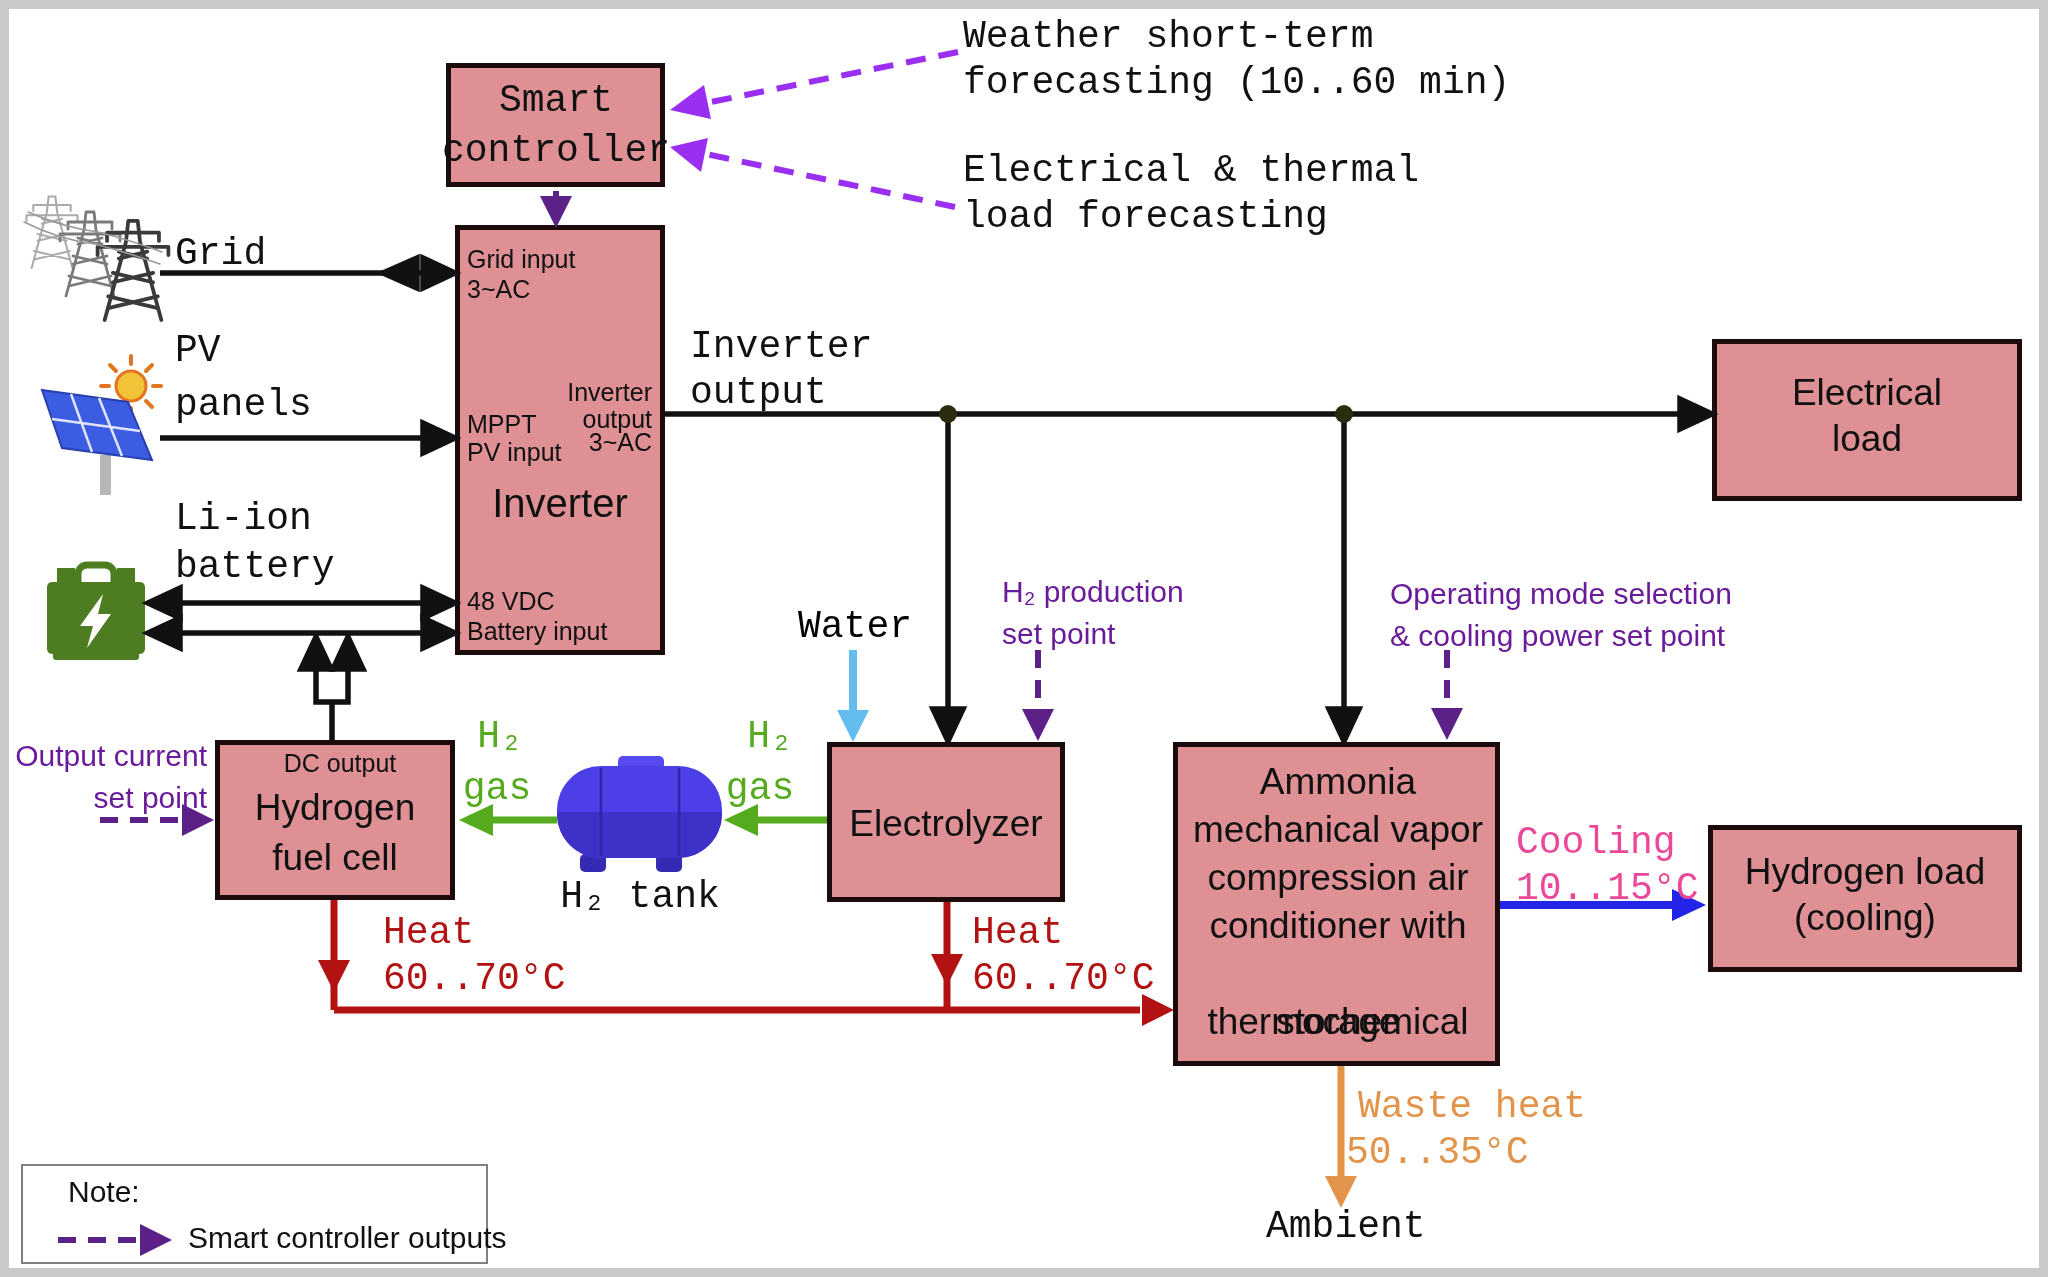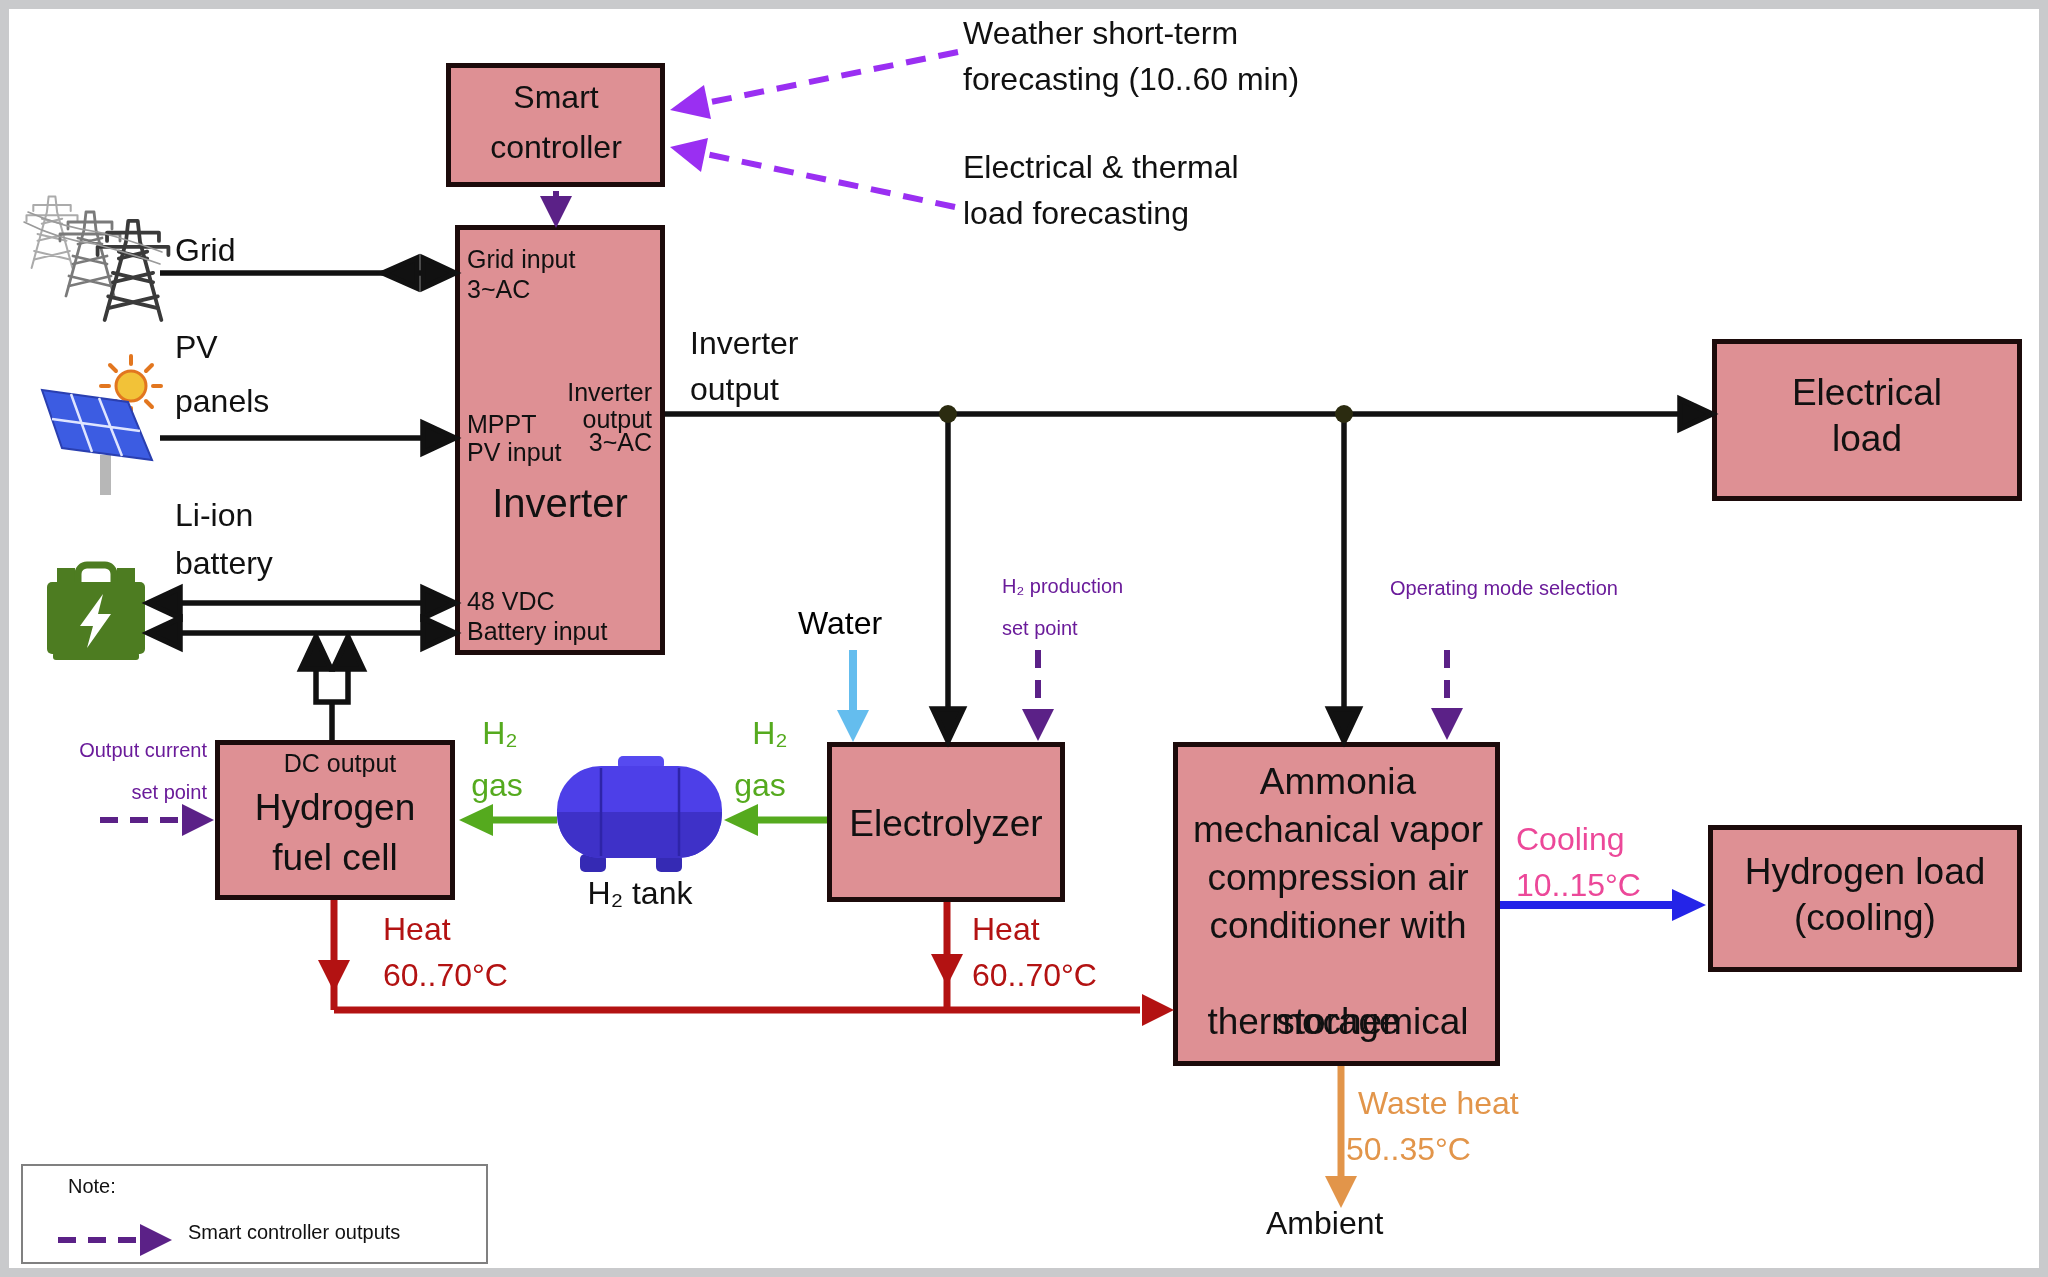--- a/index.html
+++ b/index.html
@@ -7,24 +7,24 @@
     position:relative;width:2048px;height:1277px;background:#ffffff;
     font-family:"Liberation Sans",sans-serif;overflow:hidden;
   }
   #frame{position:absolute;inset:0;border:9px solid #c9cacc;pointer-events:none;z-index:5;}
   .box{position:absolute;background:#de9094;border:5px solid #1c0b0b;box-sizing:border-box;z-index:1;}
   .notebox{position:absolute;background:#ffffff;border:2px solid #808080;box-sizing:border-box;z-index:1;}
   svg.layer{position:absolute;left:0;top:0;z-index:2;}
   .lbl{position:absolute;white-space:nowrap;color:#111;line-height:1.08;z-index:3;}
   .ctr{transform:translateX(-50%);text-align:center;}
   .rgt{transform:translateX(-100%);text-align:right;}
-  .f38{font-size:32px;}
+  .f38{font-size:38px;font-family:Liberation Mono, monospace;}
   .f37{font-size:37px;text-align:center;}
   .f40{font-size:40px;}
-  .f30{font-size:20px;}
+  .f30{font-size:30px;}
   .f25{font-size:25px;}
   .purple{color:#6a1b9a;}
   .green{color:#55aa1e;}
   .red{color:#b31212;}
   .blue{color:#ec4899;}
   .lightblue{color:#000000;}
   .orange{color:#e2954a;}
 </style>
 </head>
 <body>
@@ -212,20 +212,21 @@
   <div class="lbl f38" style="left:690px;top:372px;">output</div>
 
   <div class="lbl f37 ctr" style="left:1867px;top:373px;">Electrical</div>
   <div class="lbl f37 ctr" style="left:1867px;top:419px;">load</div>
 
   <div class="lbl f38 lightblue" style="left:798px;top:606px;">Water</div>
 
   <div class="lbl f30 purple" style="left:1002px;top:576px;">H₂ production</div>
   <div class="lbl f30 purple" style="left:1002px;top:618px;">set point</div>
   <div class="lbl f30 purple" style="left:1390px;top:578px;">Operating mode selection</div>
+  <div class="lbl f30 purple" style="left:1390px;top:620px;">&amp; cooling power set point</div>
   <div class="lbl f30 purple rgt" style="left:207px;top:740px;">Output current</div>
   <div class="lbl f30 purple rgt" style="left:207px;top:782px;">set point</div>
 
   <div class="lbl f25 ctr" style="left:340px;top:750px;">DC output</div>
   <div class="lbl f37 ctr" style="left:335px;top:788px;">Hydrogen</div>
   <div class="lbl f37 ctr" style="left:335px;top:838px;">fuel cell</div>
 
   <div class="lbl f38 green ctr" style="left:500px;top:716px;">H₂</div>
   <div class="lbl f38 green ctr" style="left:497px;top:768px;">gas</div>
   <div class="lbl f38 green ctr" style="left:770px;top:716px;">H₂</div>

